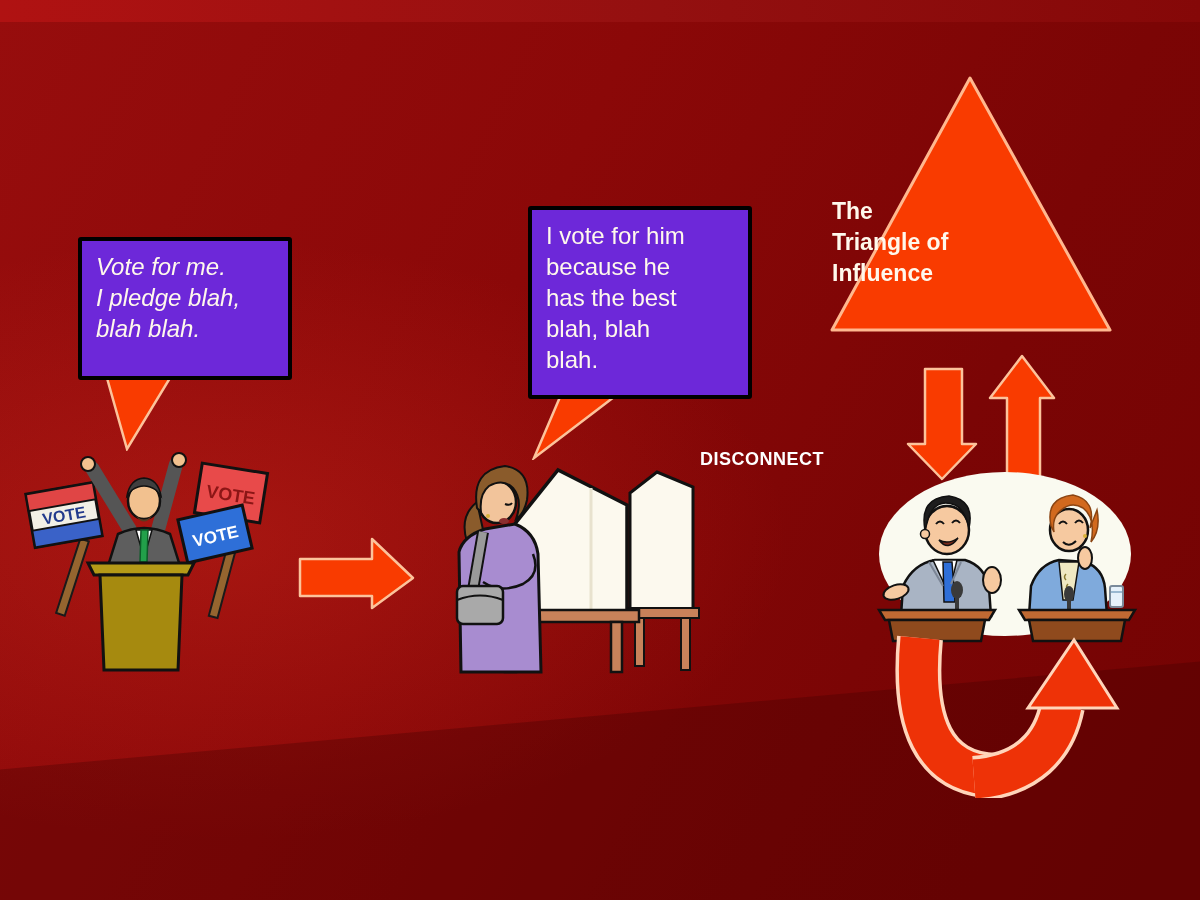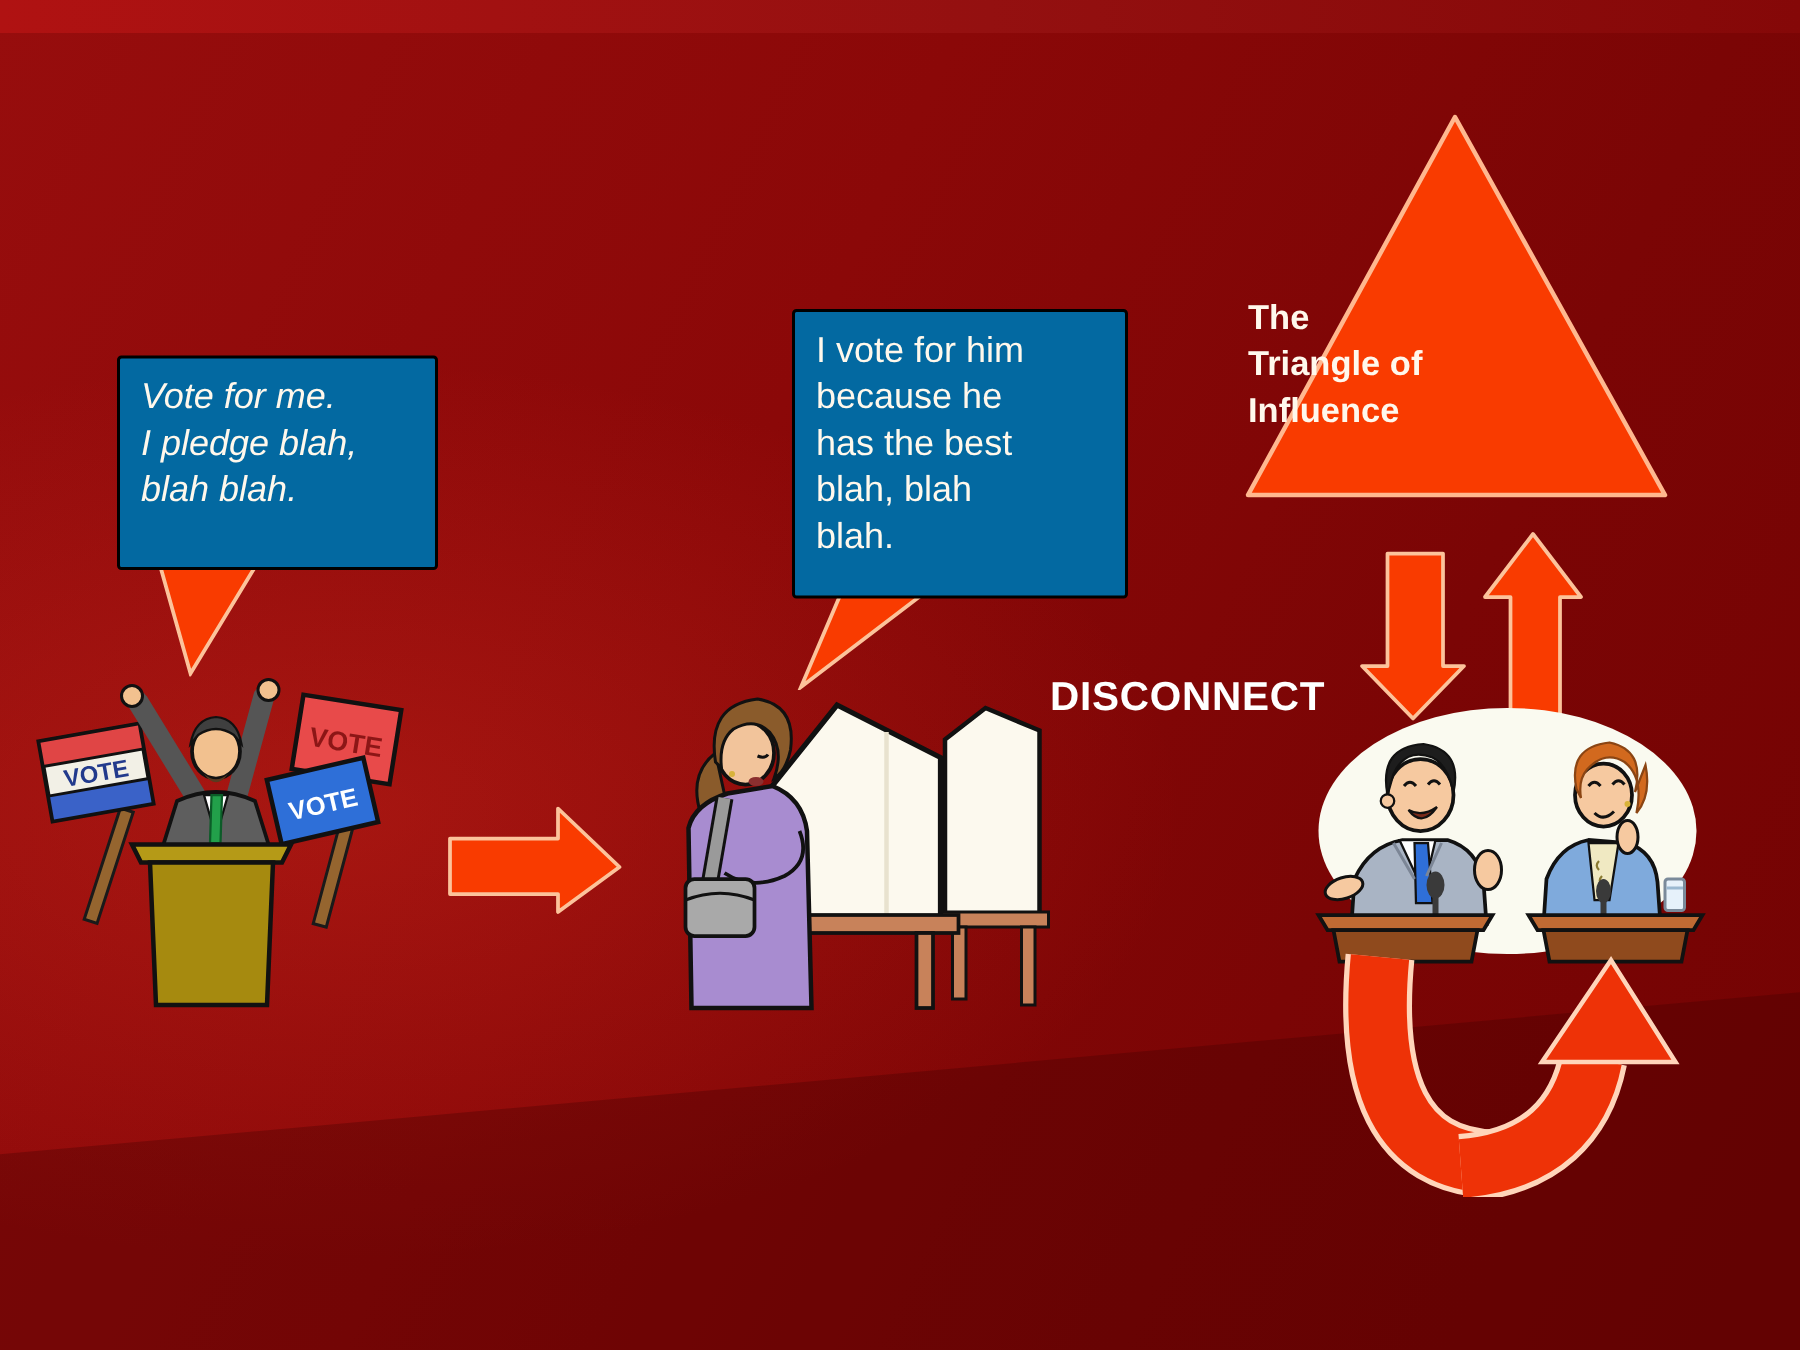--- a/index.html
+++ b/index.html
@@ -17,29 +17,29 @@
   .top-strip {
     position:absolute; left:0; top:0; width:1200px; height:22px;
     background:linear-gradient(90deg,#b01212,#941010 55%,#850808);
   }
   .bottom-wedge {
     position:absolute; inset:0; background:#3c0000; opacity:.30;
     clip-path:polygon(0 85.5%, 100% 73.5%, 100% 100%, 0 100%);
   }
   .bubble {
     position:absolute; box-sizing:border-box; z-index:3;
-    background:#0369a1; border:2px solid #000000; border-radius:3px;
+    background:#6d28d9; border:4px solid #000000; border-radius:3px;
     color:#FFF8EC; font-size:24px; line-height:31px; padding:10px 14px;
     white-space:pre-line;
   }
   .tail { position:absolute; z-index:2; }
   .shape { position:absolute; z-index:2; }
   .disconnect {
     position:absolute; left:700px; top:449px; width:215px; z-index:3;
-    color:#ffffff; font-weight:700; font-size:27px; letter-spacing:0.5px;
+    color:#ffffff; font-weight:700; font-size:18px; letter-spacing:0.5px;
   }
   .tri-label {
     position:absolute; left:832px; top:196px; width:276px; z-index:3;
     color:#FFF8EC; font-weight:700; font-size:23px; line-height:31px;
     white-space:pre-line;
   }
   svg text { font-family:"Liberation Sans","DejaVu Sans",sans-serif; font-weight:bold; }
 </style>
 </head>
 <body>

